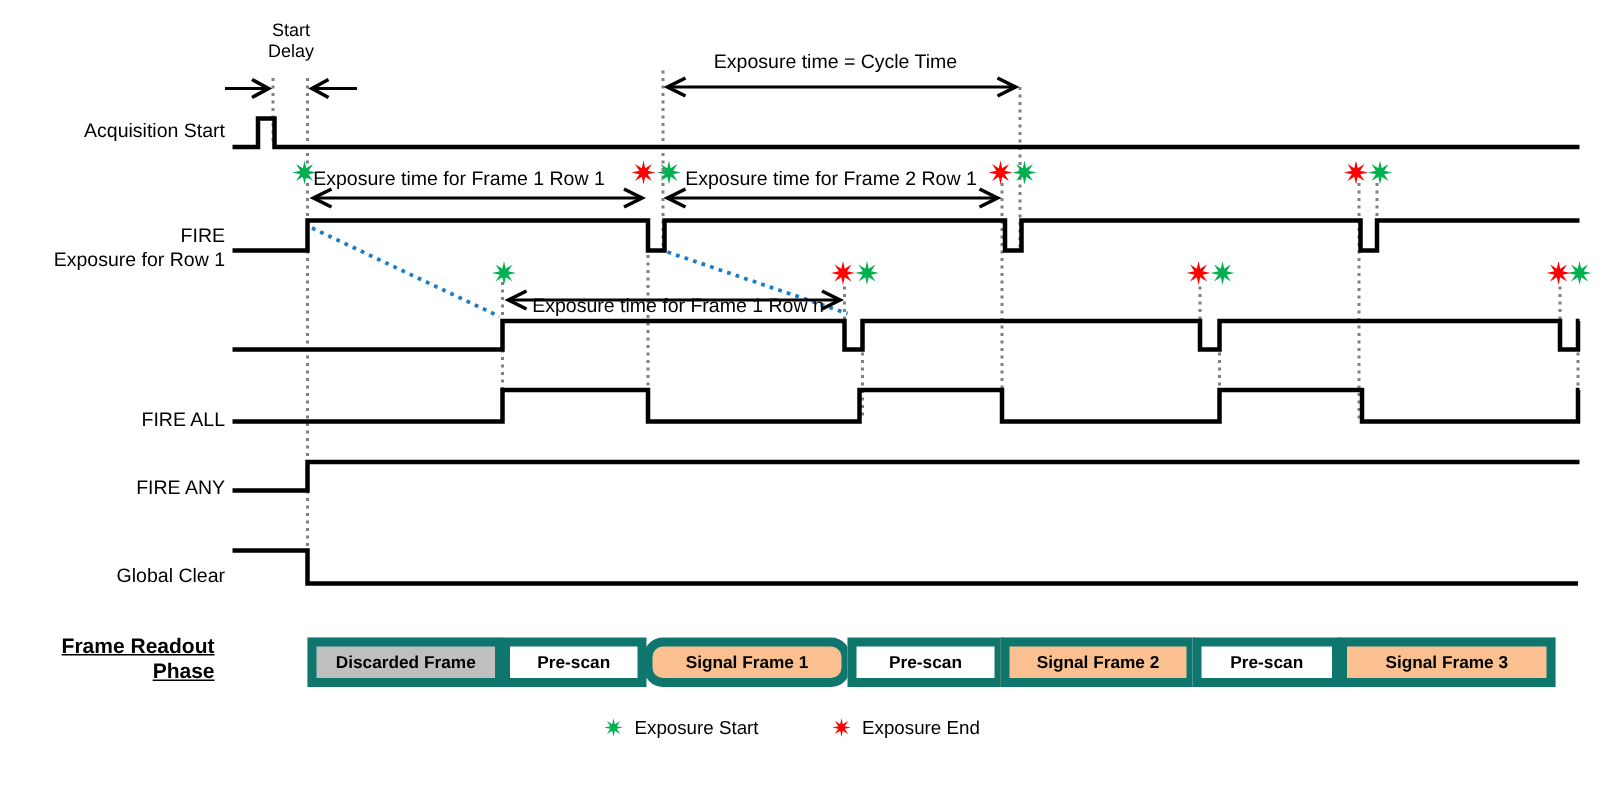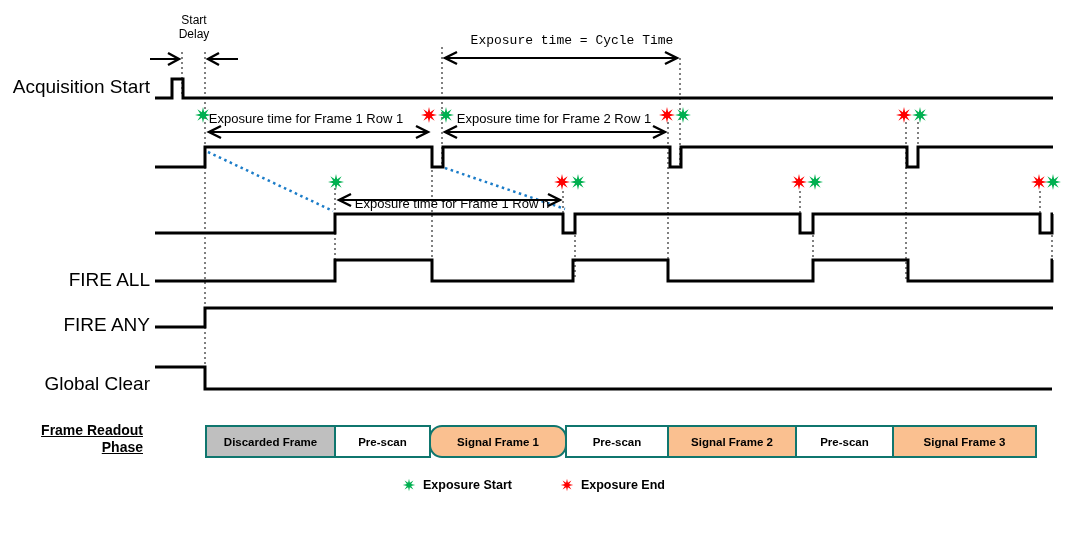--- a/index.html
+++ b/index.html
@@ -13,50 +13,50 @@
   .sig     { stroke:var(--signal,#000); stroke-width:3; fill:none; stroke-linejoin:miter; }
   .guide   { stroke:var(--guide,#808080); stroke-width:2; stroke-dasharray:2 3; fill:none; }
   .bluedot { stroke:var(--blue-dotted,#1B7CC8); stroke-width:2.5; stroke-dasharray:2.5 3.5; fill:none; }
   .arrow   { stroke:#000; stroke-width:2; fill:none; }
   .ahead   { stroke:#000; stroke-width:2.4; fill:none; stroke-linejoin:miter; }
   .star-start { fill:var(--exposure-start,#00B050); stroke:none; }
   .star-end   { fill:var(--exposure-end,#FF0000); stroke:none; }
 
   
   .rowlabel {
-    position:absolute; font-size:19px; line-height:16px; text-align:right;
+    position:absolute; font-size:13px; line-height:16px; text-align:right;
     white-space:nowrap;
   }
   .rowlabel .sub { display:block; }
   .annot {
     position:absolute; font-size:13px; white-space:nowrap;
     transform:translateX(-50%);
   }
   .annot.wrap { white-space:normal; transform:none; text-align:center; font-size:12px; line-height:14px; }
   .frp-label {
     position:absolute; font-size:14px; font-weight:bold; line-height:17px;
     text-align:right; width:124px;text-decoration:underline;
   }
 
   
   #phase-row { position:absolute; left:205px; top:425px; height:33px; display:flex; }
   .phase-box {
-    box-sizing:border-box; height:33px; border:2px solid #0f766e;
+    box-sizing:border-box; height:33px; border:6px solid #0f766e;
     display:flex; align-items:center; justify-content:center;
     font-size:11.5px; font-weight:bold; white-space:nowrap;
   }
   .phase-box + .phase-box { margin-left:-2px; }
   .phase-discarded { background:var(--discarded-fill,#BFBFBF); }
   .phase-prescan   { background:var(--prescan-fill,#FFFFFF); }
   .phase-signal    { background:var(--signal-frame-fill,#FAC090); }
 
   
   #legend { position:absolute; left:402px; top:478px; display:flex; gap:48px; align-items:center; }
   .legend-item { display:flex; align-items:center; gap:7px; }
-  .legend-item span { font-size:12.5px; font-weight:bold; white-space:nowrap; }
+  .legend-item span { font-size:12.5px; font-weight:normal; white-space:nowrap; }
 </style>
 </head>
 <body>
 
 <div id="canvas">
 
   <svg id="wave-svg" width="1080" height="537">
     <defs>
       <polygon id="star8" points="0,-8 1.15,-2.77 5.66,-5.66 2.77,-1.15 8,0 2.77,1.15 5.66,5.66 1.15,2.77 0,8 -1.15,2.77 -5.66,5.66 -2.77,1.15 -8,0 -2.77,-1.15 -5.66,-5.66 -1.15,-2.77"></polygon>
     </defs>
@@ -131,26 +131,30 @@
       <use href="#star8" class="star-end" transform="translate(429,115)"></use>
       <use href="#star8" class="star-end" transform="translate(667,115)"></use>
       <use href="#star8" class="star-end" transform="translate(904,115)"></use>
       <use href="#star8" class="star-end" transform="translate(562,182)"></use>
       <use href="#star8" class="star-end" transform="translate(799,182)"></use>
       <use href="#star8" class="star-end" transform="translate(1039,182)"></use>
     </g>
   </svg>
 
   <div class="annot wrap" style="left:168px; top:13px; width:52px;">Start Delay</div>
-  <div class="annot" style="left:572px; top:33px;font-family:Liberation Mono, monospace;">Exposure time = Cycle Time</div>
+  <div class="annot" style="left:557px; top:33px;">Exposure time = Cycle Time</div>
   <div class="annot" style="left:306px; top:111px;">Exposure time for Frame 1 Row 1</div>
   <div class="annot" style="left:554px; top:111px;">Exposure time for Frame 2 Row 1</div>
   <div class="annot" style="left:452px; top:196px;">Exposure time for Frame 1 Row n</div>
 
   <div class="rowlabel" style="right:930px; top:79px;">Acquisition Start</div>
+  <div class="rowlabel" style="right:930px; top:149px;">
+    <span class="sub">FIRE</span>
+    <span class="sub">Exposure for Row 1</span>
+  </div>
   <div class="rowlabel" style="right:930px; top:272px;">FIRE ALL</div>
   <div class="rowlabel" style="right:930px; top:317px;">FIRE ANY</div>
   <div class="rowlabel" style="right:930px; top:376px;">Global Clear</div>
   <div class="frp-label" style="right:937px; top:422px;">Frame Readout Phase</div>
 
   <div id="phase-row">
     <div class="phase-box phase-discarded" style="width:131px;">Discarded Frame</div>
     <div class="phase-box phase-prescan" style="width:97px;">Pre-scan</div>
     <div class="phase-box phase-signal" style="width:138px;border-radius:13px;">Signal Frame 1</div>
     <div class="phase-box phase-prescan" style="width:104px;">Pre-scan</div>

